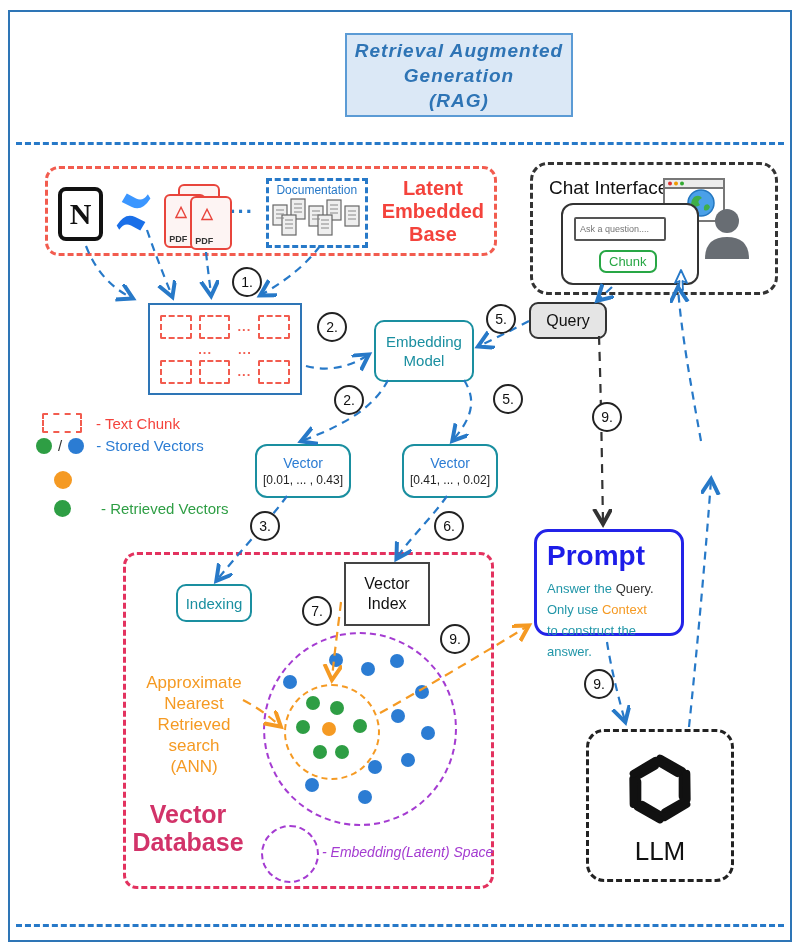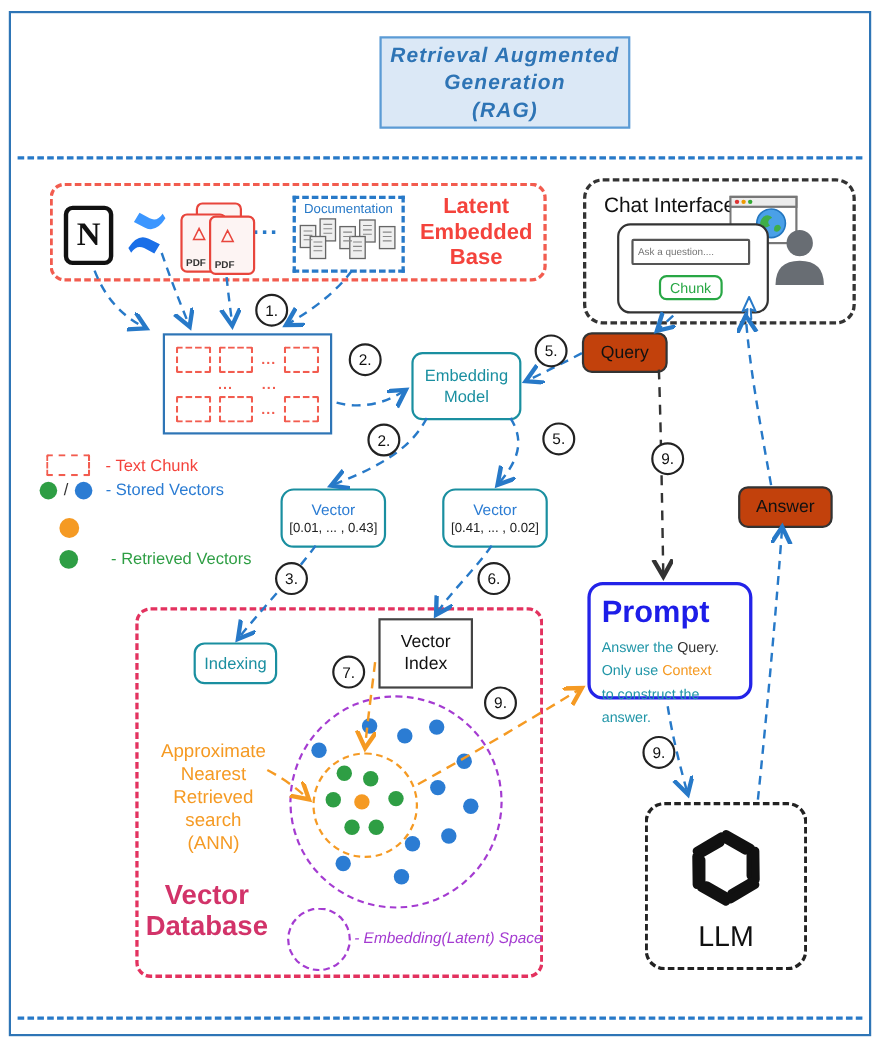--- a/index.html
+++ b/index.html
@@ -22,36 +22,36 @@
   .pdf .pdf-label{position:absolute;left:3px;bottom:2px;font-size:9px;font-weight:bold;color:#333;}
   .pdf .pdf-glyph{position:absolute;left:9px;top:6px;color:#e8453c;font-size:15px;font-weight:bold;}
   .ellipsis-blue{color:#2779c8;font-weight:bold;font-size:22px;letter-spacing:2px;margin-top:-10px;}
   #doc-box{width:108px;height:64px;border:3px dashed #2779c8;display:flex;flex-direction:column;align-items:center;margin-top:4px;}
   #doc-box .doc-label{color:#2779c8;font-size:12px;margin-top:2px;}
   #pkb-label{color:#f4433c;font-weight:bold;font-size:20px;line-height:23px;text-align:center;margin-left:2px;}
   
   #chat{left:530px;top:162px;width:242px;height:127px;border:3px dashed #333;border-radius:18px;}
   #chat-title{position:absolute;left:16px;top:12px;font-size:19px;color:#111;}
   #chat-window{position:absolute;left:28px;top:38px;width:134px;height:78px;border:2.5px solid #333;border-radius:12px;background:#fff;}
-  .chat-input{position:absolute;left:11px;top:12px;width:108px;height:24px;border:2px solid #555;border-radius:2px;
+  .chat-input{position:absolute;left:11px;top:12px;width:92px;height:24px;border:2px solid #555;border-radius:2px;
     font-size:9px;color:#999;padding:0 4px;box-sizing:border-box;background:#fff;}
   .submit-btn{position:absolute;left:36px;top:45px;border:2px solid #28a745;border-radius:7px;background:#fff;
     color:#28a745;font-size:13px;padding:2px 8px;}
   
   .step{position:absolute;width:26px;height:26px;border:2px solid #222;border-radius:50%;background:#fff;
     display:flex;align-items:center;justify-content:center;font-size:14px;color:#111;z-index:5;}
   #chunks{left:148px;top:303px;width:154px;height:92px;border:2.5px solid #2e75b6;background:#fff;
     display:flex;flex-direction:column;justify-content:space-around;padding:8px 10px;box-sizing:border-box;}
   .chunk-row{display:flex;align-items:center;gap:7px;}
   .chunk{width:32px;height:20px;border:2px dashed #f25c4f;border-radius:2px;}
   .chunk-dots{color:#f25c4f;font-weight:bold;font-size:13px;letter-spacing:1px;}
   .teal-box{border:2.5px solid #1a8fa0;border-radius:10px;background:#fff;color:#1a8fa0;
     display:flex;align-items:center;justify-content:center;text-align:center;}
   #embed{left:374px;top:320px;width:96px;height:58px;font-size:15px;line-height:19px;}
-  .dark-box{border:2.5px solid #333;border-radius:9px;background:#c2410c;color:#111;
+  .dark-box{border:2.5px solid #333;border-radius:9px;background:#e5e5e5;color:#111;
     display:flex;align-items:center;justify-content:center;font-size:16px;}
   #query{left:529px;top:302px;width:74px;height:33px;}
   #answer{left:671px;top:442px;width:82px;height:34px;}
   .vector-box{border:2.5px solid #1a8fa0;border-radius:12px;background:#fff;text-align:center;
     display:flex;flex-direction:column;justify-content:center;gap:2px;}
   .vector-box .vt{color:#2b7cd3;font-size:14px;}
   .vector-box .vv{color:#222;font-size:12px;}
   
   .lg-dot{border-radius:50%;width:16px;height:16px;display:inline-block;}
   
@@ -180,21 +180,20 @@
     <div class="chunk-row">
       <div class="chunk"></div>
       <div class="chunk"></div>
       <span class="chunk-dots">...</span>
       <div class="chunk"></div>
     </div>
   </div>
 
   <div class="abs teal-box" id="embed">Embedding Model</div>
   <div class="abs dark-box" id="query">Query</div>
-  <div class="abs dark-box" id="answer">Answer</div>
 
   <div class="abs vector-box" style="left:255px;top:444px;width:92px;height:50px;">
     <div class="vt">Vector</div>
     <div class="vv">[0.01, ... , 0.43]</div>
   </div>
   <div class="abs vector-box" style="left:402px;top:444px;width:92px;height:50px;">
     <div class="vt">Vector</div>
     <div class="vv">[0.41, ... , 0.02]</div>
   </div>
 

